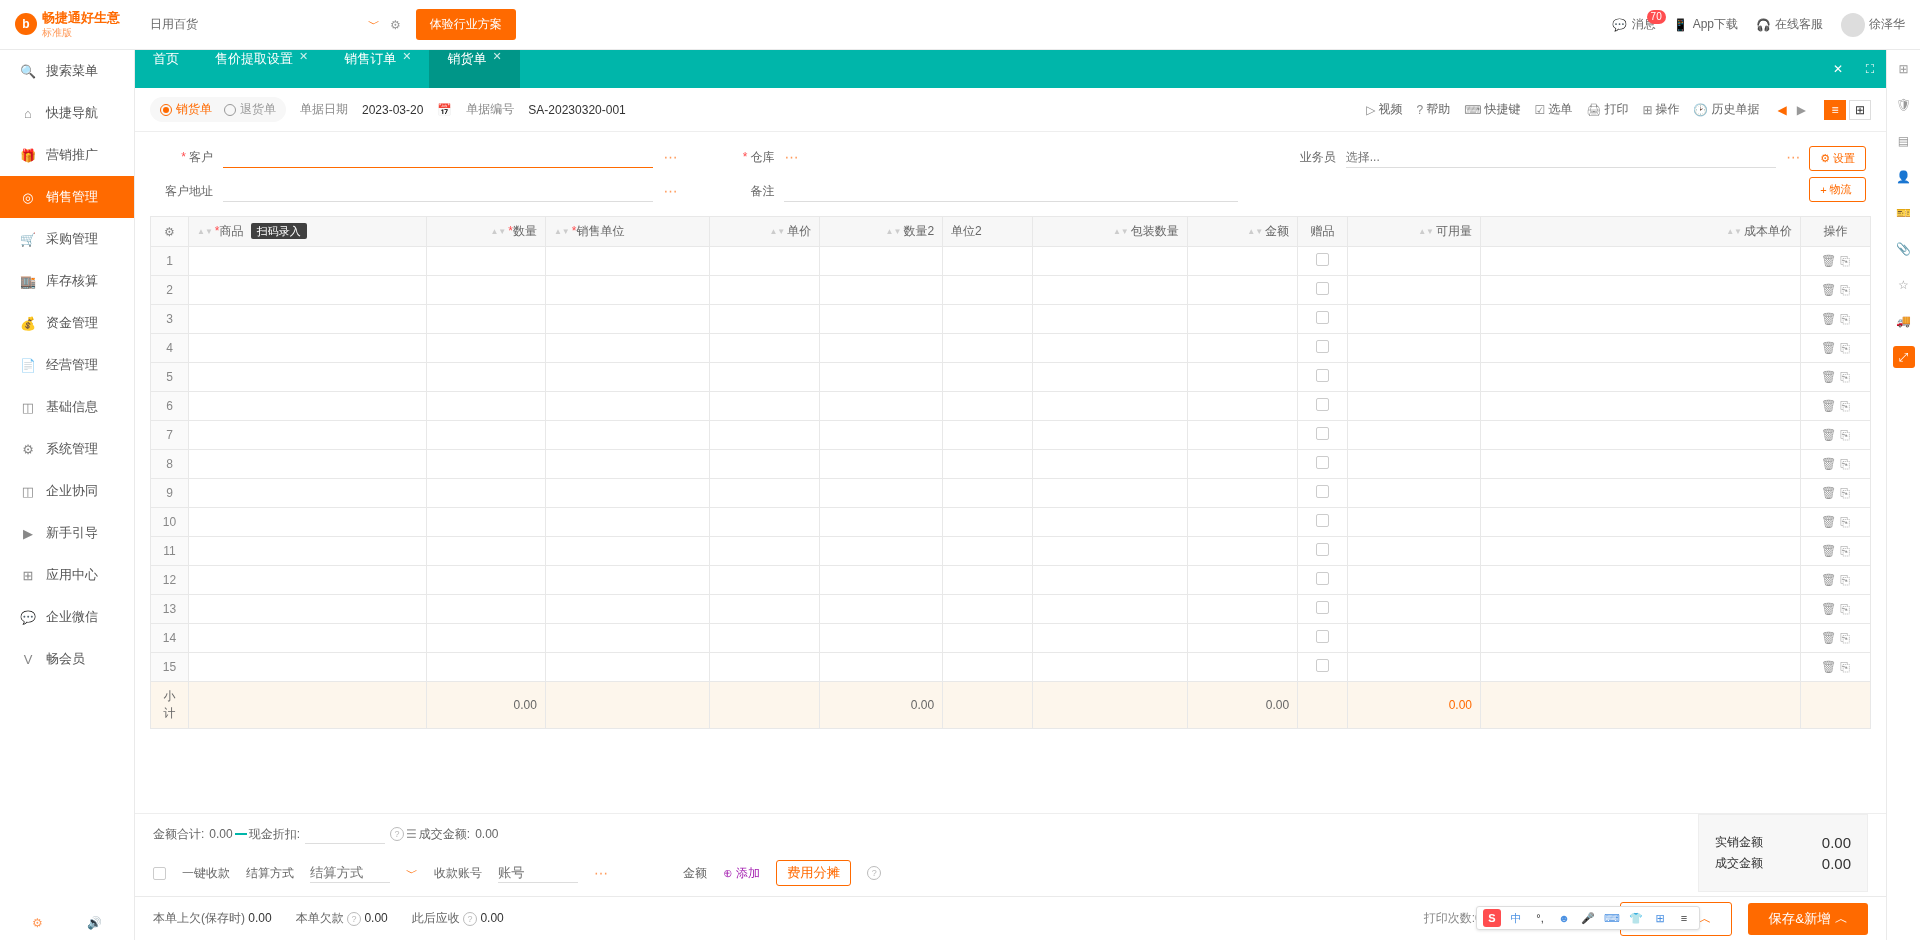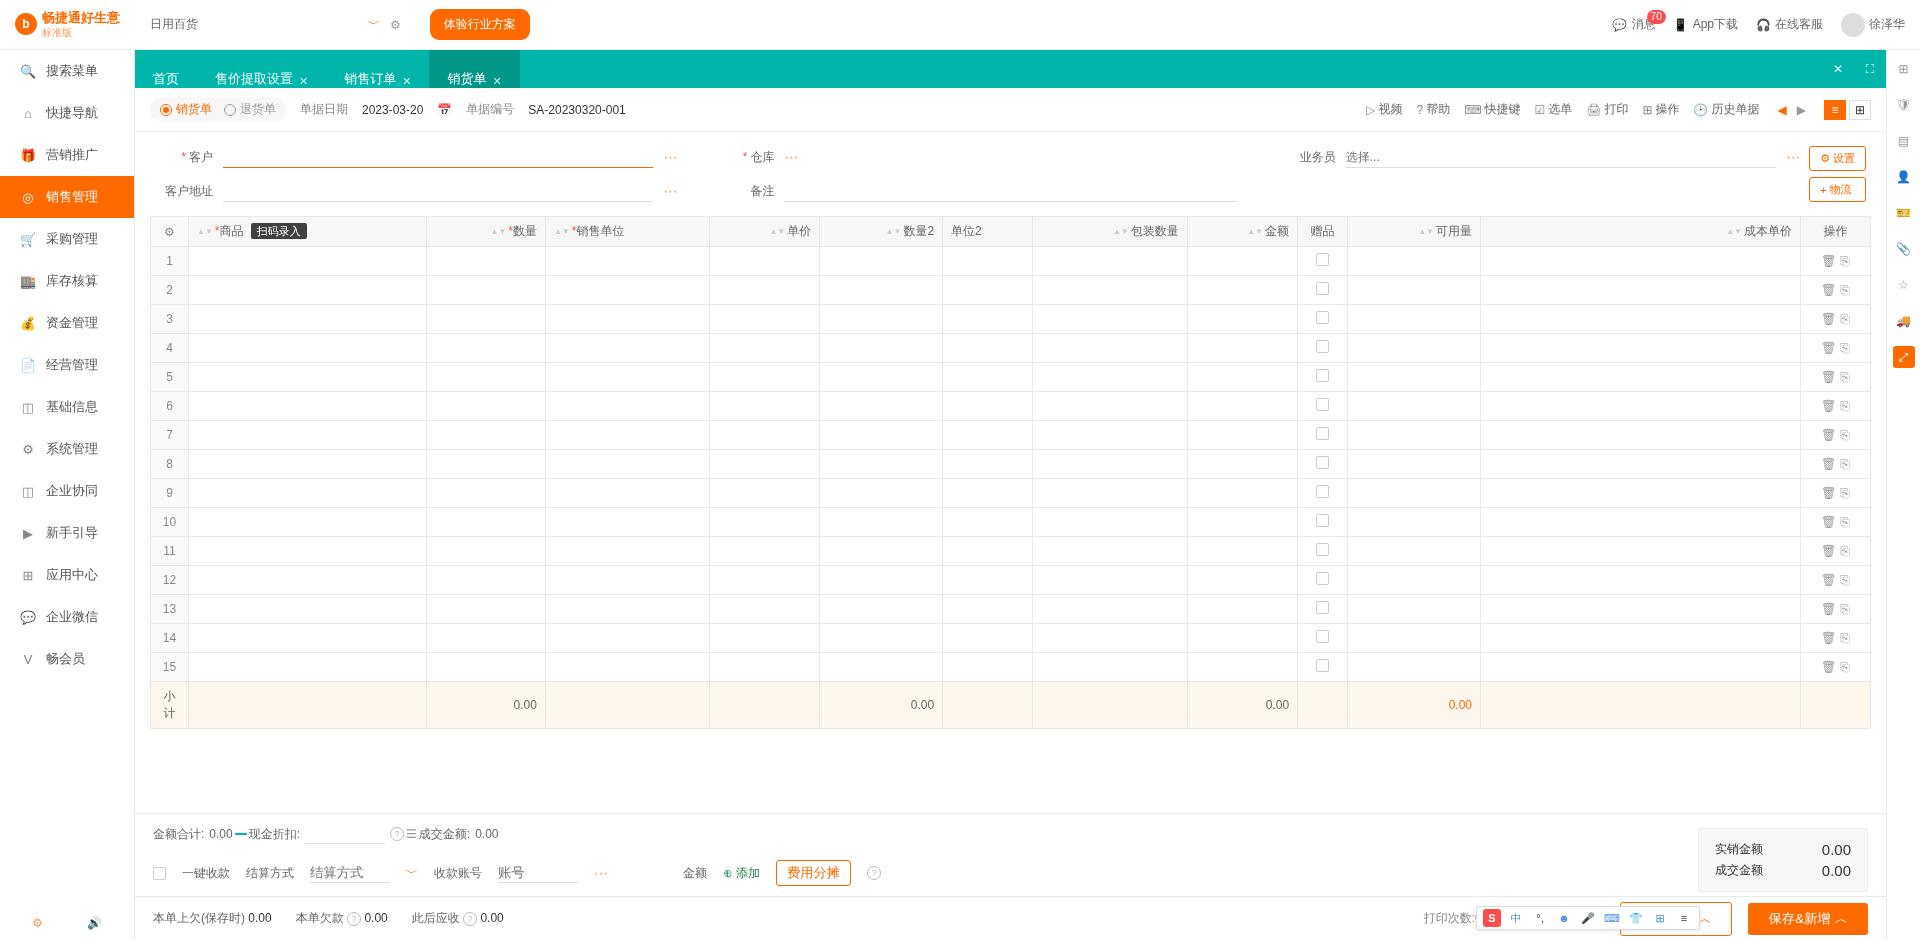--- a/index.html
+++ b/index.html
@@ -9,21 +9,21 @@
     .top-header { height: 50px; background: #fff; display: flex; align-items: center; padding: 0 15px; border-bottom: 1px solid #eaeaea; }
     .logo-area { display: flex; align-items: center; width: 120px; }
     .logo-icon { width: 22px; height: 22px; background: #ff6a00; border-radius: 50%; display: flex; align-items: center; justify-content: center; color: #fff; font-weight: bold; margin-right: 5px; }
     .logo-text { color: #ff6a00; font-size: 13px; font-weight: 600; }
     .logo-sub { color: #ff9a5a; font-size: 10px; margin-top: 1px; }
     .logo-textgroup { display: flex; flex-direction: column; line-height: 1.1; }
     
     .category-select { margin-left: 15px; display: flex; align-items: center; gap: 170px; color: #666; }
     .category-select .chev { color: #ff6a00; }
     .gear-btn { margin-left: 10px; color: #999; cursor: pointer; }
-    .experience-btn { margin-left: 29px; background: #ff6a00; color: #fff; padding: 7px 14px; border-radius: 9px; border: none; cursor: pointer; font-size: 12px; }
+    .experience-btn { margin-left: 15px; background: #ff6a00; color: #fff; padding: 7px 14px; border-radius: 3px; border: none; cursor: pointer; font-size: 12px; }
     
     .header-right { margin-left: auto; display: flex; align-items: center; gap: 18px; color: #666; }
     .hr-item { display: flex; align-items: center; gap: 4px; cursor: pointer; position: relative; }
     .badge-count { position: absolute; top: -6px; right: -10px; background: #ff4d4f; color: #fff; font-size: 10px; padding: 0 4px; border-radius: 8px; min-width: 16px; text-align: center; line-height: 14px; }
     .avatar { width: 24px; height: 24px; border-radius: 50%; background: #ddd; display: inline-block; }
     
     
     .main-wrap { display: flex; height: calc(100vh - 50px); }
     
     
@@ -32,21 +32,21 @@
     .side-item .icon { width: 16px; height: 16px; display: flex; align-items: center; justify-content: center; color: #888; }
     .side-item.active { background: #ff6a00; color: #fff; }
     .side-item.active .icon { color: #fff; }
     .sidebar-bottom { margin-top: auto; display: flex; justify-content: space-around; padding: 10px; color: #ff9a5a; }
     
     
     .content { flex: 1; display: flex; flex-direction: column; background: #fff; min-width: 0; }
     
     
     .tabs-bar { height: 38px; background: #00b6aa; display: flex; align-items: stretch; color: #fff; }
-    .tab { padding: 0 18px; display: flex; align-items: flex-end; gap: 6px; cursor: pointer; font-size: 13px; position: relative; }
+    .tab { padding: 0 18px; display: flex; align-items: flex-start; gap: 6px; cursor: pointer; font-size: 13px; position: relative; }
     .tab.active { background: #009688; }
     .tab .close-x { font-size: 11px; opacity: 0.8; }
     .tabs-right { margin-left: auto; display: flex; align-items: center; }
     .tab-action { width: 32px; display: flex; align-items: center; justify-content: center; cursor: pointer; }
     
     
     .toolbar { height: 44px; display: flex; align-items: center; padding: 0 15px; gap: 14px; border-bottom: 1px solid #eee; }
     .radio-group { background: #f7f7f7; border-radius: 15px; padding: 4px 10px; display: flex; align-items: center; gap: 12px; }
     .radio-opt { display: flex; align-items: center; gap: 4px; color: #999; cursor: pointer; }
     .radio-opt.selected { color: #ff6a00; }
@@ -96,33 +96,33 @@
     
     .summary-row { padding: 10px 18px; display: flex; align-items: center; gap: 2px; border-top: 1px solid #eee; flex-wrap: wrap; }
     .sum-item { display: flex; align-items: center; gap: 5px; color: #666; }
     .sum-input { border: none; border-bottom: 1px solid #ddd; width: 80px; padding: 2px; }
     .info-ic { color: #bbb; border: 1px solid #bbb; border-radius: 50%; width: 14px; height: 14px; display: inline-flex; align-items: center; justify-content: center; font-size: 9px; }
     
     .payment-row { padding: 6px 18px 10px; display: flex; align-items: center; gap: 16px; color: #666; }
     .payment-row .chk { width: 13px; height: 13px; border: 1px solid #ccc; border-radius: 2px; }
     .pay-select { color: #bbb; border: none; border-bottom: 1px solid #ddd; padding: 2px 0; width: 80px; }
     .chev-d { color: #ff6a00; }
-    .add-btn { color: #15803d; cursor: pointer; }
+    .add-btn { color: #a21caf; cursor: pointer; }
     .cost-btn { border: 1px solid #ff6a00; color: #ff6a00; padding: 3px 10px; border-radius: 3px; cursor: pointer; background: #fff; }
     
     
     .footer-bar { height: 44px; border-top: 1px solid #eaeaea; display: flex; align-items: center; padding: 0 18px; gap: 20px; background: #fff; }
     .ft-left { display: flex; gap: 24px; color: #666; }
     .ft-val { color: #333; font-weight: 500; }
     .ft-right { margin-left: auto; display: flex; align-items: center; gap: 16px; }
     .ft-btn-outline { border: 1px solid #ff6a00; color: #ff6a00; background: #fff; padding: 7px 20px; border-radius: 3px; cursor: pointer; display: flex; align-items: center; gap: 4px; }
     .ft-btn-primary { background: #ff6a00; color: #fff; border: none; padding: 7px 20px; border-radius: 3px; cursor: pointer; display: flex; align-items: center; gap: 4px; }
     
     
-    .totals-box { position: fixed; right: 52px; bottom: 48px; background: #f7f7f7; border: 1px solid #eee; padding: 10px 16px; min-width: 170px; }
+    .totals-box { position: fixed; right: 52px; bottom: 48px; background: #f7f7f7; border: 1px solid #eee; padding: 17px 16px; min-width: 170px; }
     .totals-box .tr { display: flex; justify-content: space-between; gap: 20px; padding: 2px 0; }
     .totals-box .tv { font-size: 15px; color: #333; }
     
     
     .right-rail { width: 34px; background: #fff; border-left: 1px solid #eaeaea; display: flex; flex-direction: column; align-items: center; padding-top: 8px; gap: 14px; }
     .rail-ic { width: 22px; height: 22px; display: flex; align-items: center; justify-content: center; color: #999; cursor: pointer; }
     .rail-ic.active { background: #ff6a00; color: #fff; border-radius: 3px; }
     
     
     .ime-bar { position: fixed; bottom: 10px; right: 220px; display: flex; align-items: center; gap: 6px; background: #fff; border: 1px solid #ddd; border-radius: 3px; padding: 2px 6px; box-shadow: 0 1px 3px rgba(0,0,0,0.1); }

